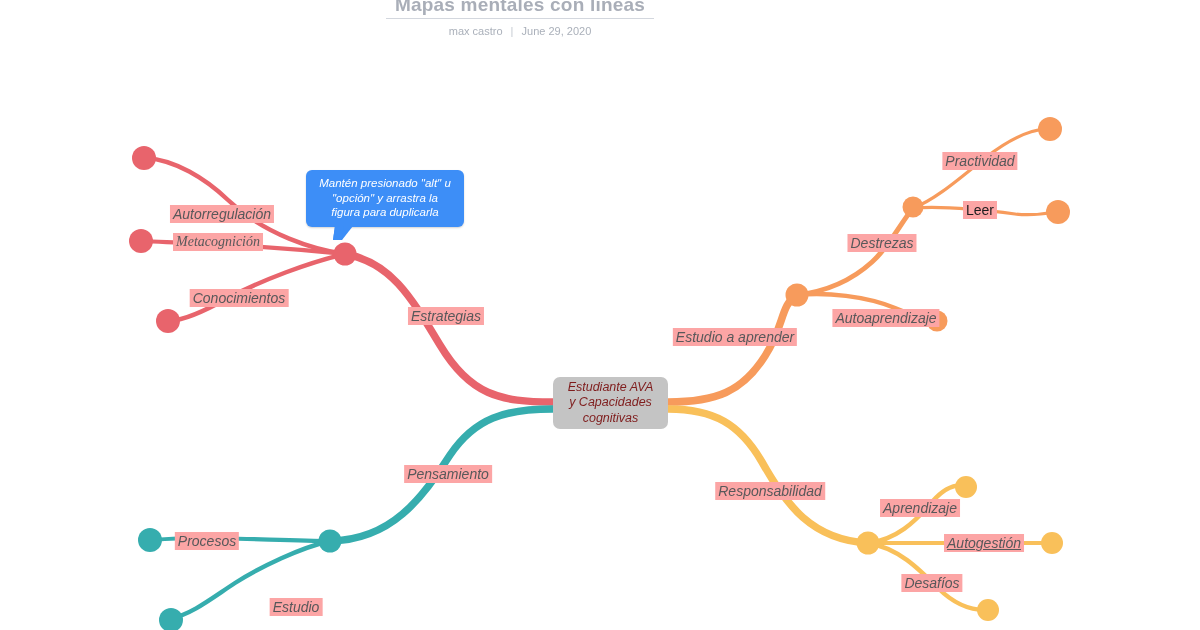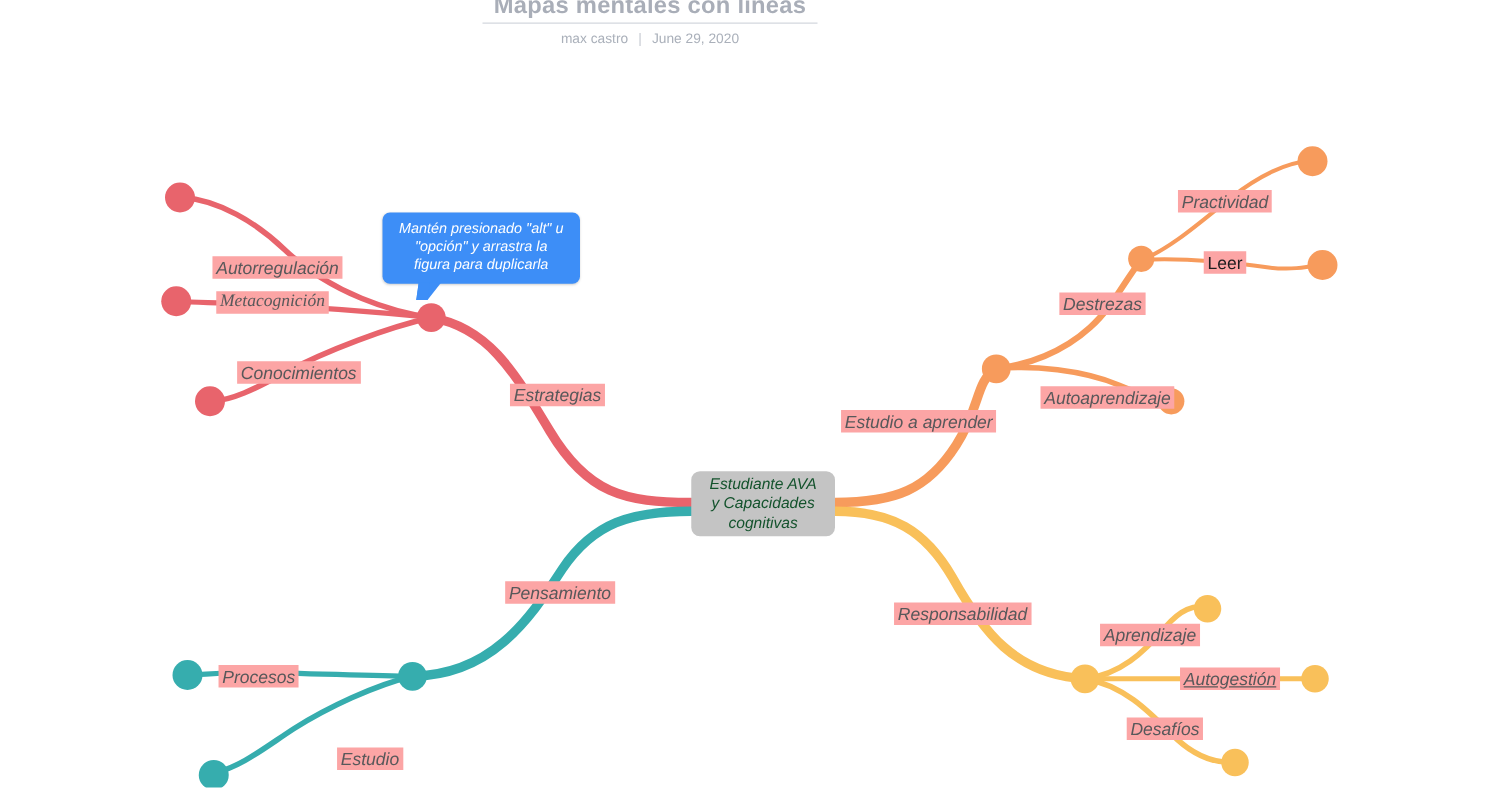--- a/index.html
+++ b/index.html
@@ -92,21 +92,21 @@
     border-radius: 7px;
     z-index: 20;
     display: flex;
     align-items: center;
     justify-content: center;
   }
   #center-node-label {
     font-style: italic;
     font-size: 12.5px;
     line-height: 15.5px;
-    color: #14532d;
+    color: #7f1d1d;
     text-align: center;
     white-space: pre-line;
   }
 
   
   #tooltip {
     position: absolute;
     left: 306px;
     top: 170px;
     width: 148px;

